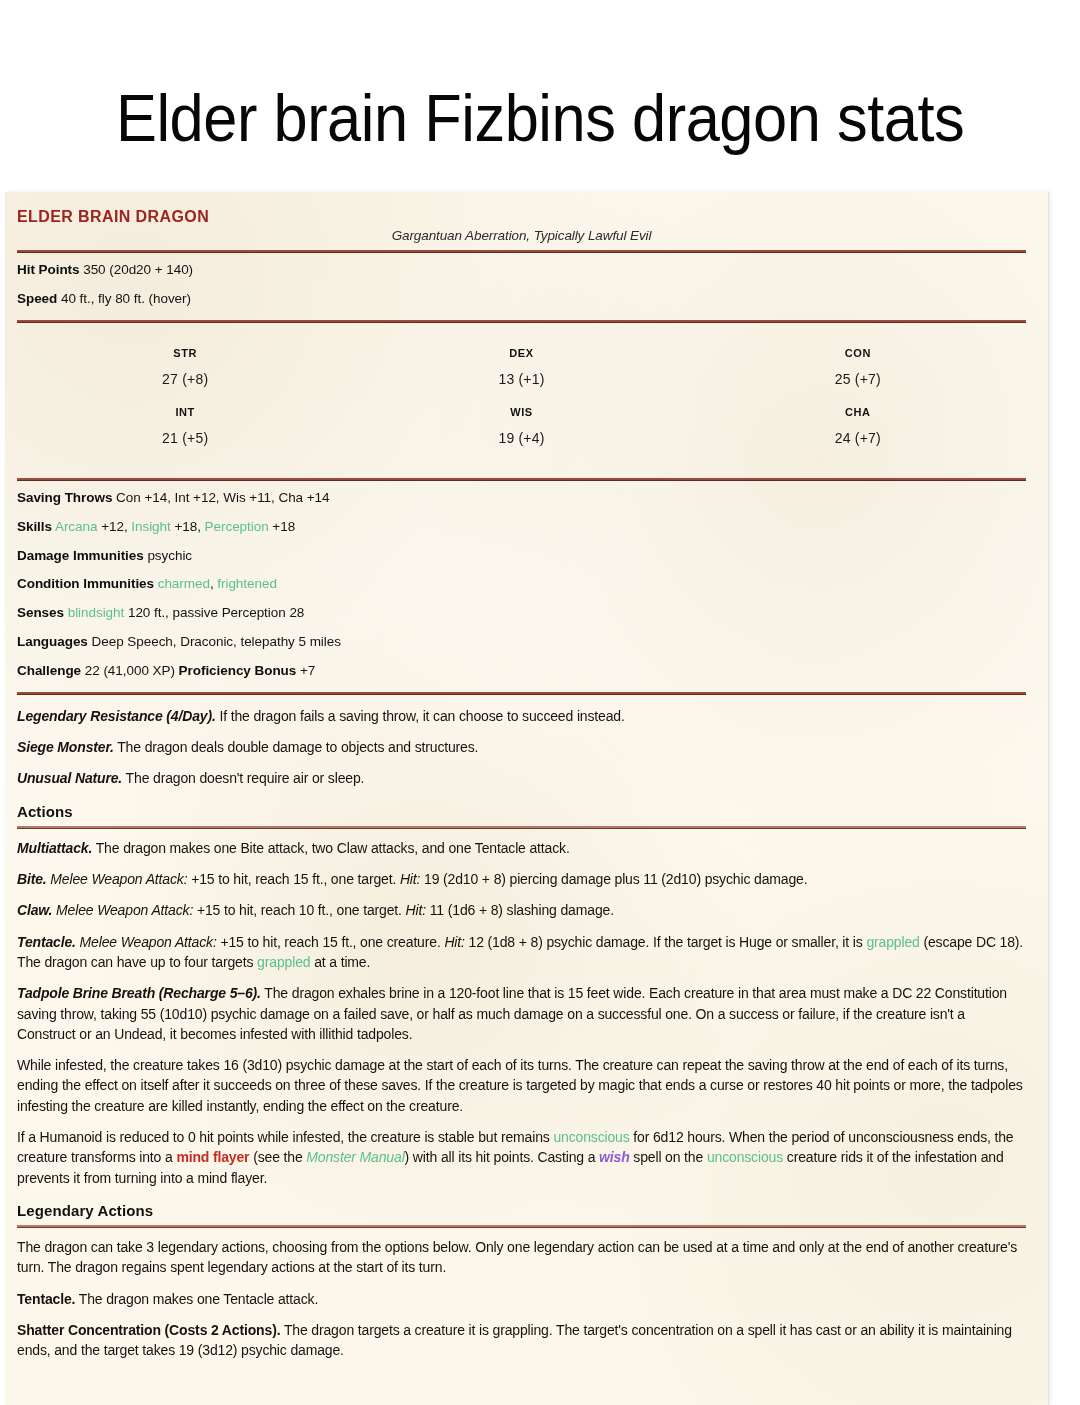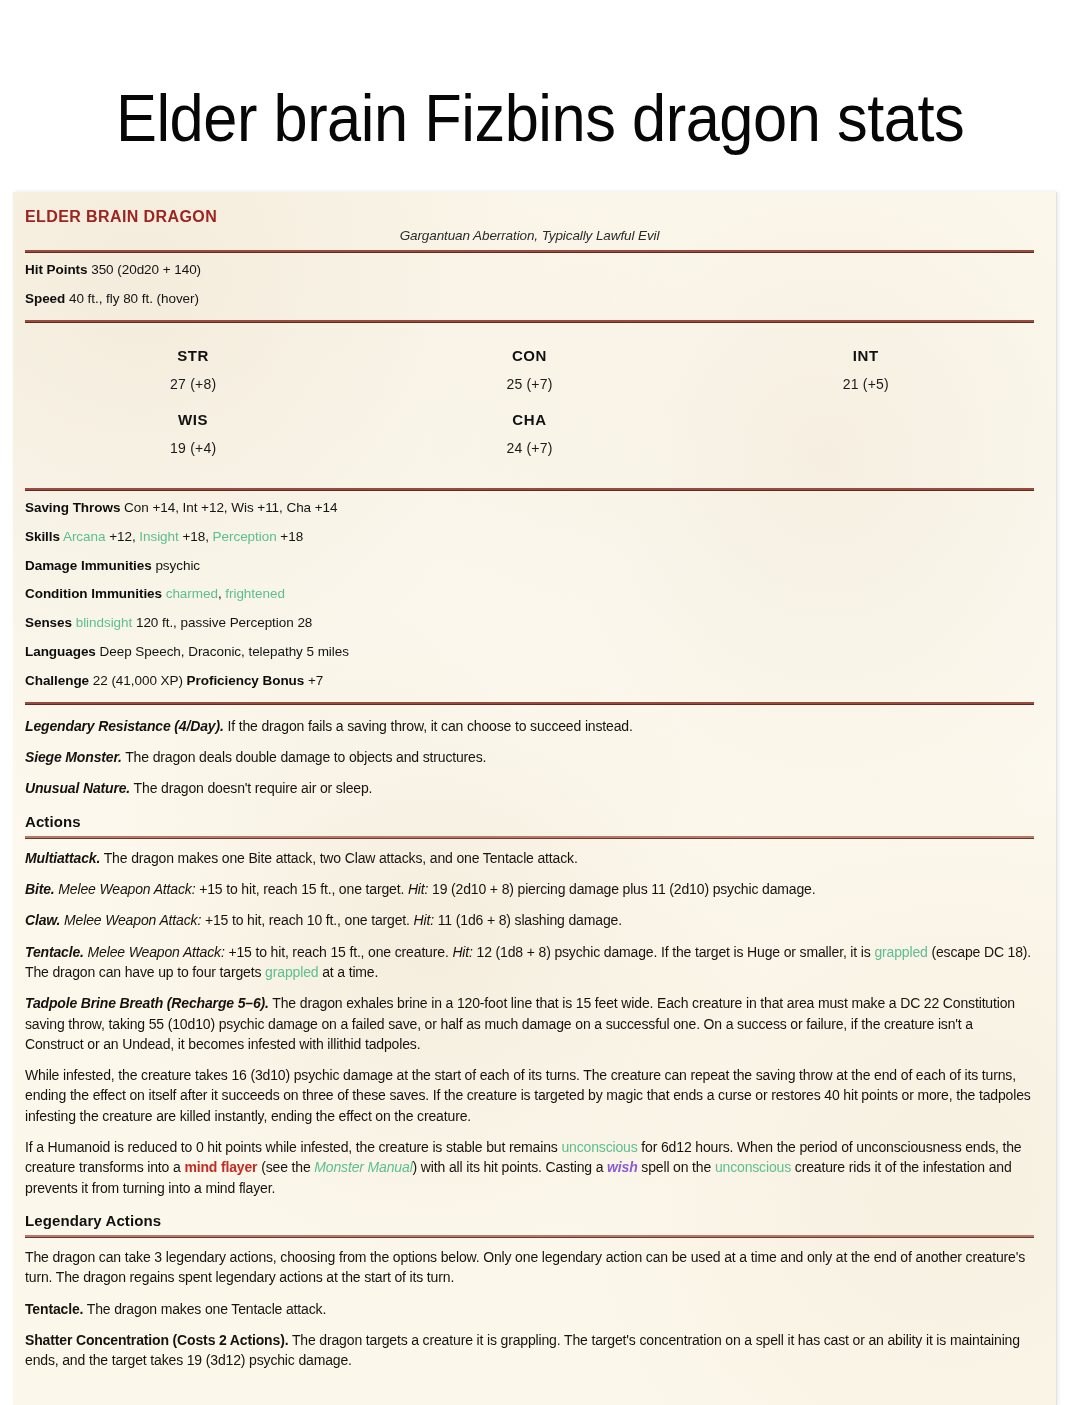--- a/index.html
+++ b/index.html
@@ -36,21 +36,21 @@
     white-space: nowrap;
     line-height: 1;
   }
 
   
   .statblock-wrap {
     position: relative;
     width: 1080px;
     height: 1213px;
     background: #ffffff;
-    padding-left: 13px;
+    padding-left: 5px;
     padding-right: 32px;
   }
   .statblock {
     position: relative;
     width: 1043px;
     height: 1213px;
     background:
       radial-gradient(circle at 12% 8%, rgba(226,212,186,0.35) 0%, rgba(226,212,186,0) 38%),
       radial-gradient(circle at 78% 22%, rgba(228,214,190,0.30) 0%, rgba(228,214,190,0) 32%),
       radial-gradient(circle at 40% 62%, rgba(224,210,184,0.28) 0%, rgba(224,210,184,0) 34%),
@@ -112,21 +112,21 @@
 
   
   .abilities {
     display: grid;
     grid-template-columns: repeat(3, 1fr);
     text-align: center;
     padding: 12px 0 10px 0;
   }
   .ability-cell { padding: 3px 0 16px 0; }
   .ability-abbr {
-    font-size: 15px;
+    font-size: 11px;
     font-weight: bold;
     letter-spacing: 0.6px;
     color: #111;
     margin-bottom: 12px;
   }
   .ability-score {
     font-size: 14px;
     color: #1a1a1a;
     letter-spacing: 0.2px;
   }
@@ -237,20 +237,27 @@
 
       <div class="abilities">
         <div class="ability-cell">
           <div class="ability-abbr">STR</div>
           <div class="ability-score">
             <span>27</span>
             <span>(+8)</span>
           </div>
         </div>
         <div class="ability-cell">
+          <div class="ability-abbr">DEX</div>
+          <div class="ability-score">
+            <span>13</span>
+            <span>(+1)</span>
+          </div>
+        </div>
+        <div class="ability-cell">
           <div class="ability-abbr">CON</div>
           <div class="ability-score">
             <span>25</span>
             <span>(+7)</span>
           </div>
         </div>
         <div class="ability-cell">
           <div class="ability-abbr">INT</div>
           <div class="ability-score">
             <span>21</span>

